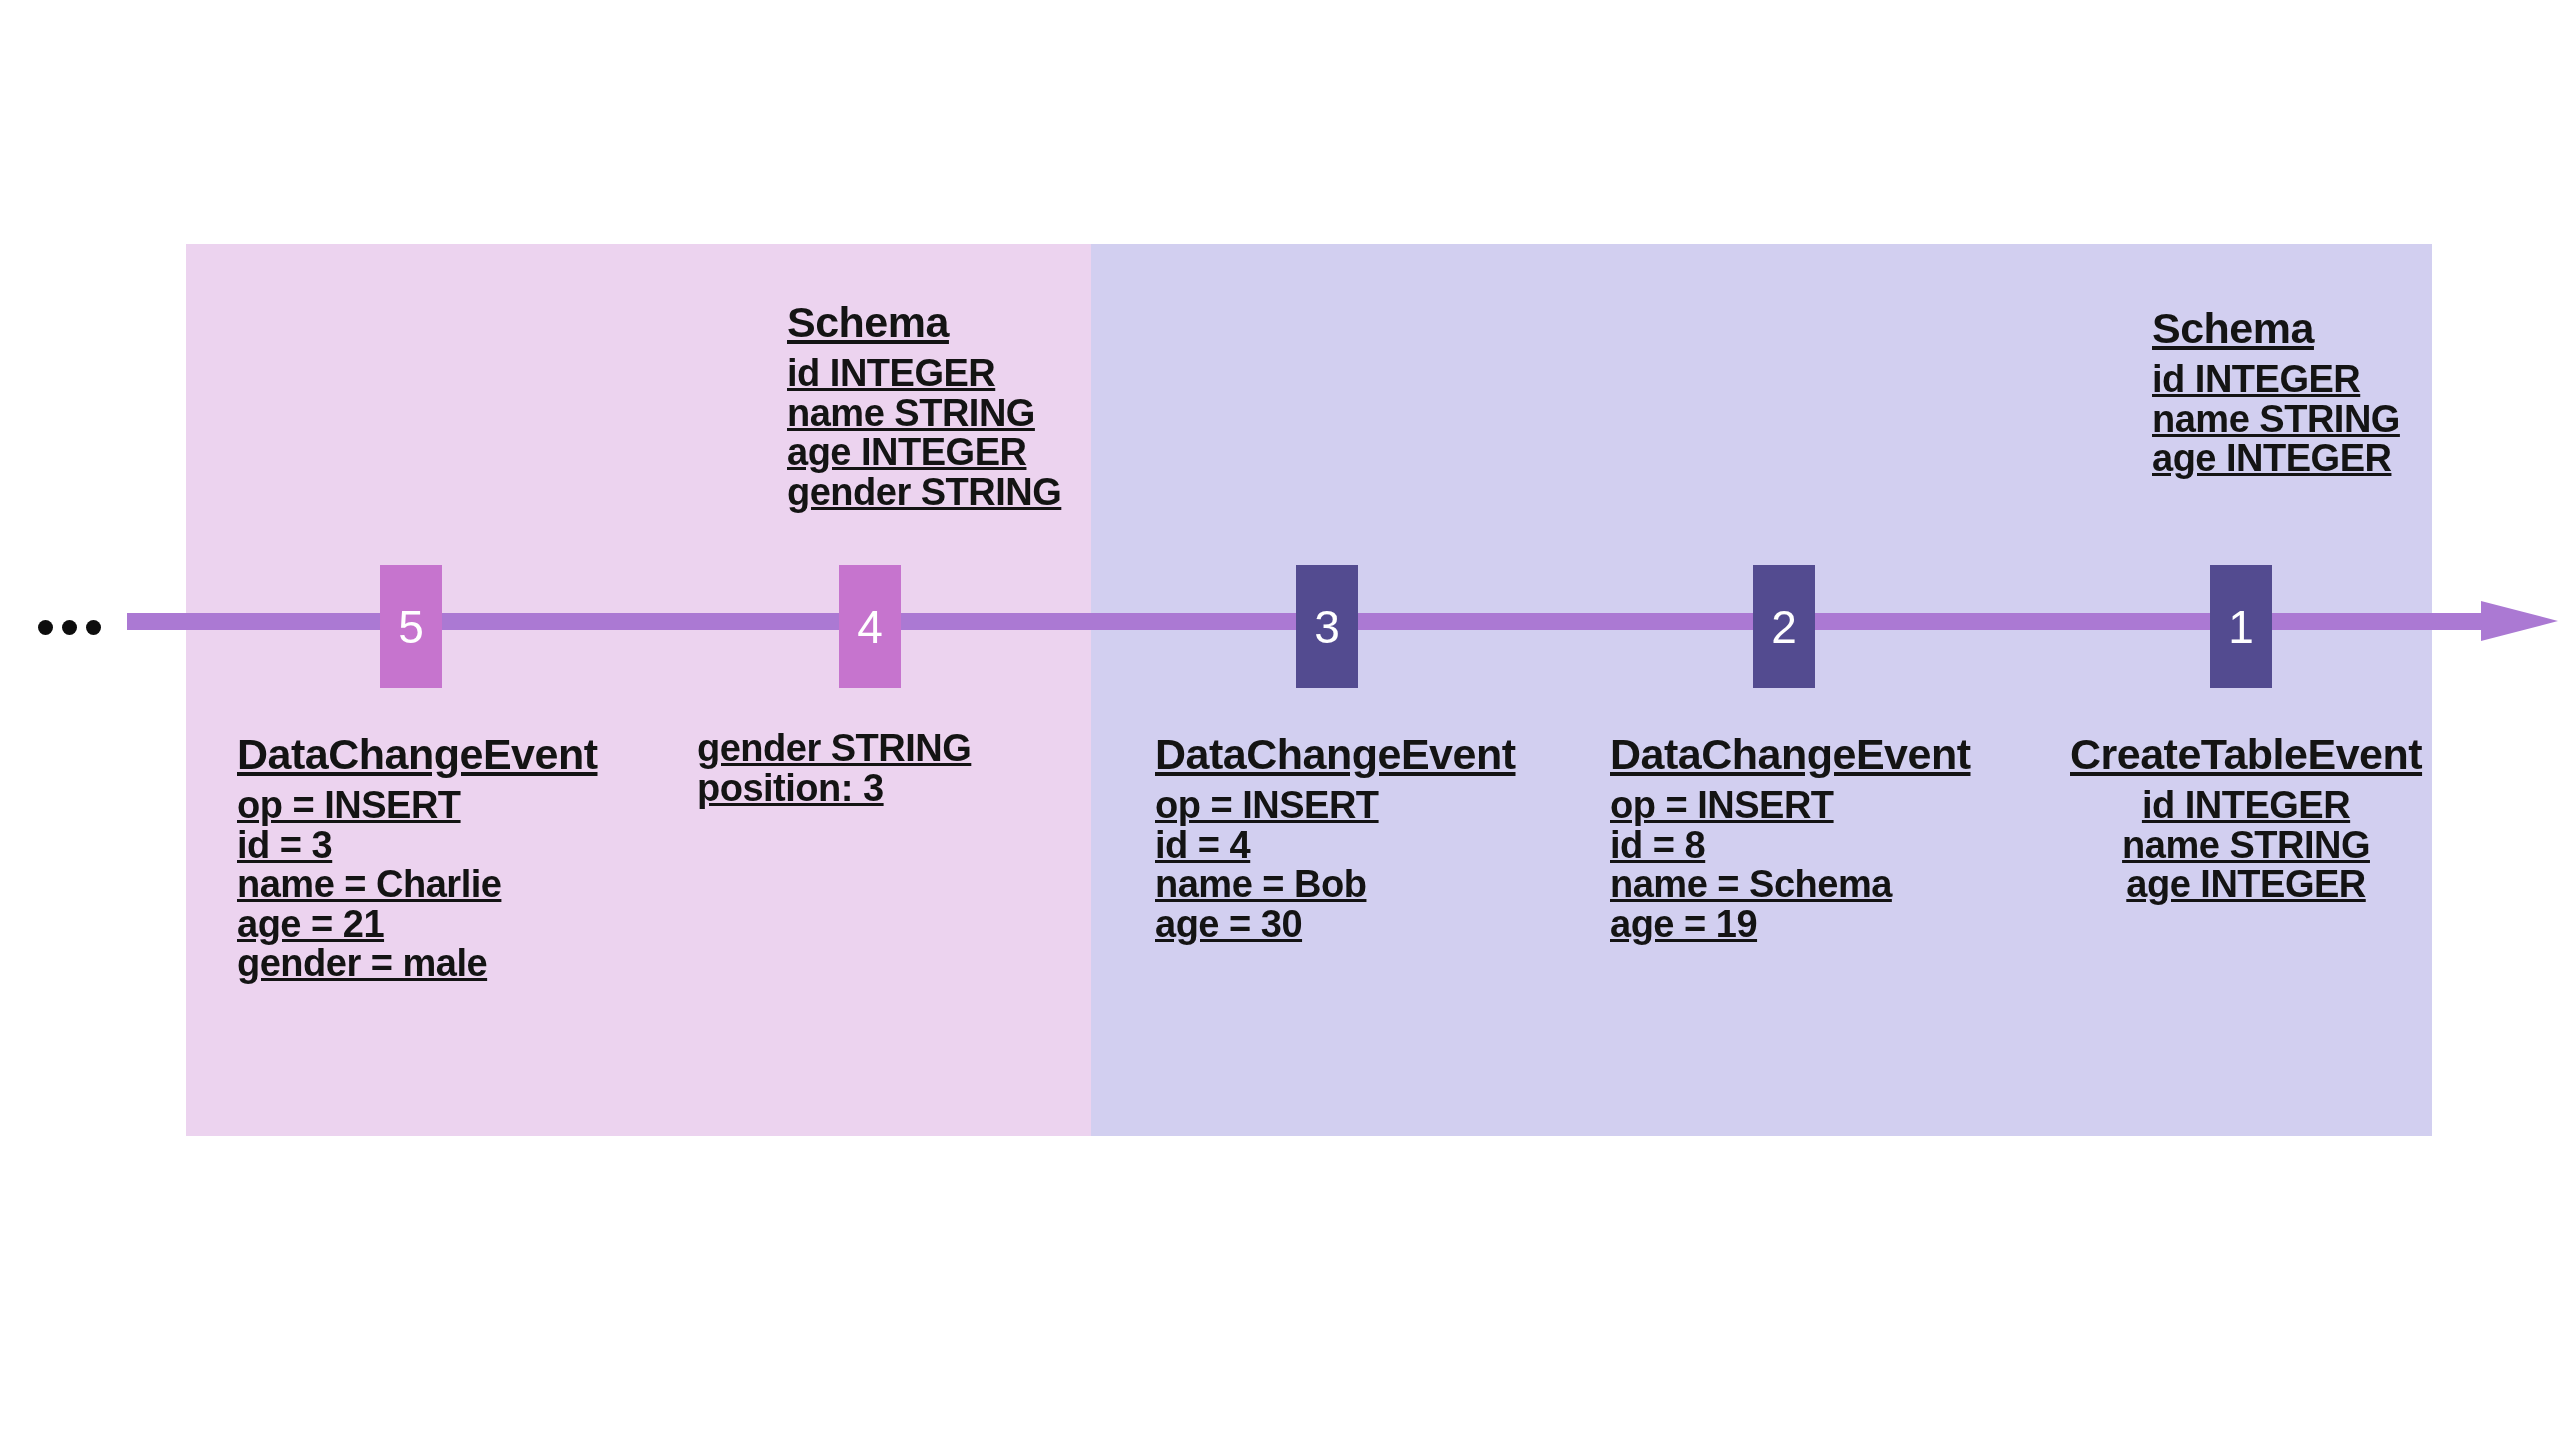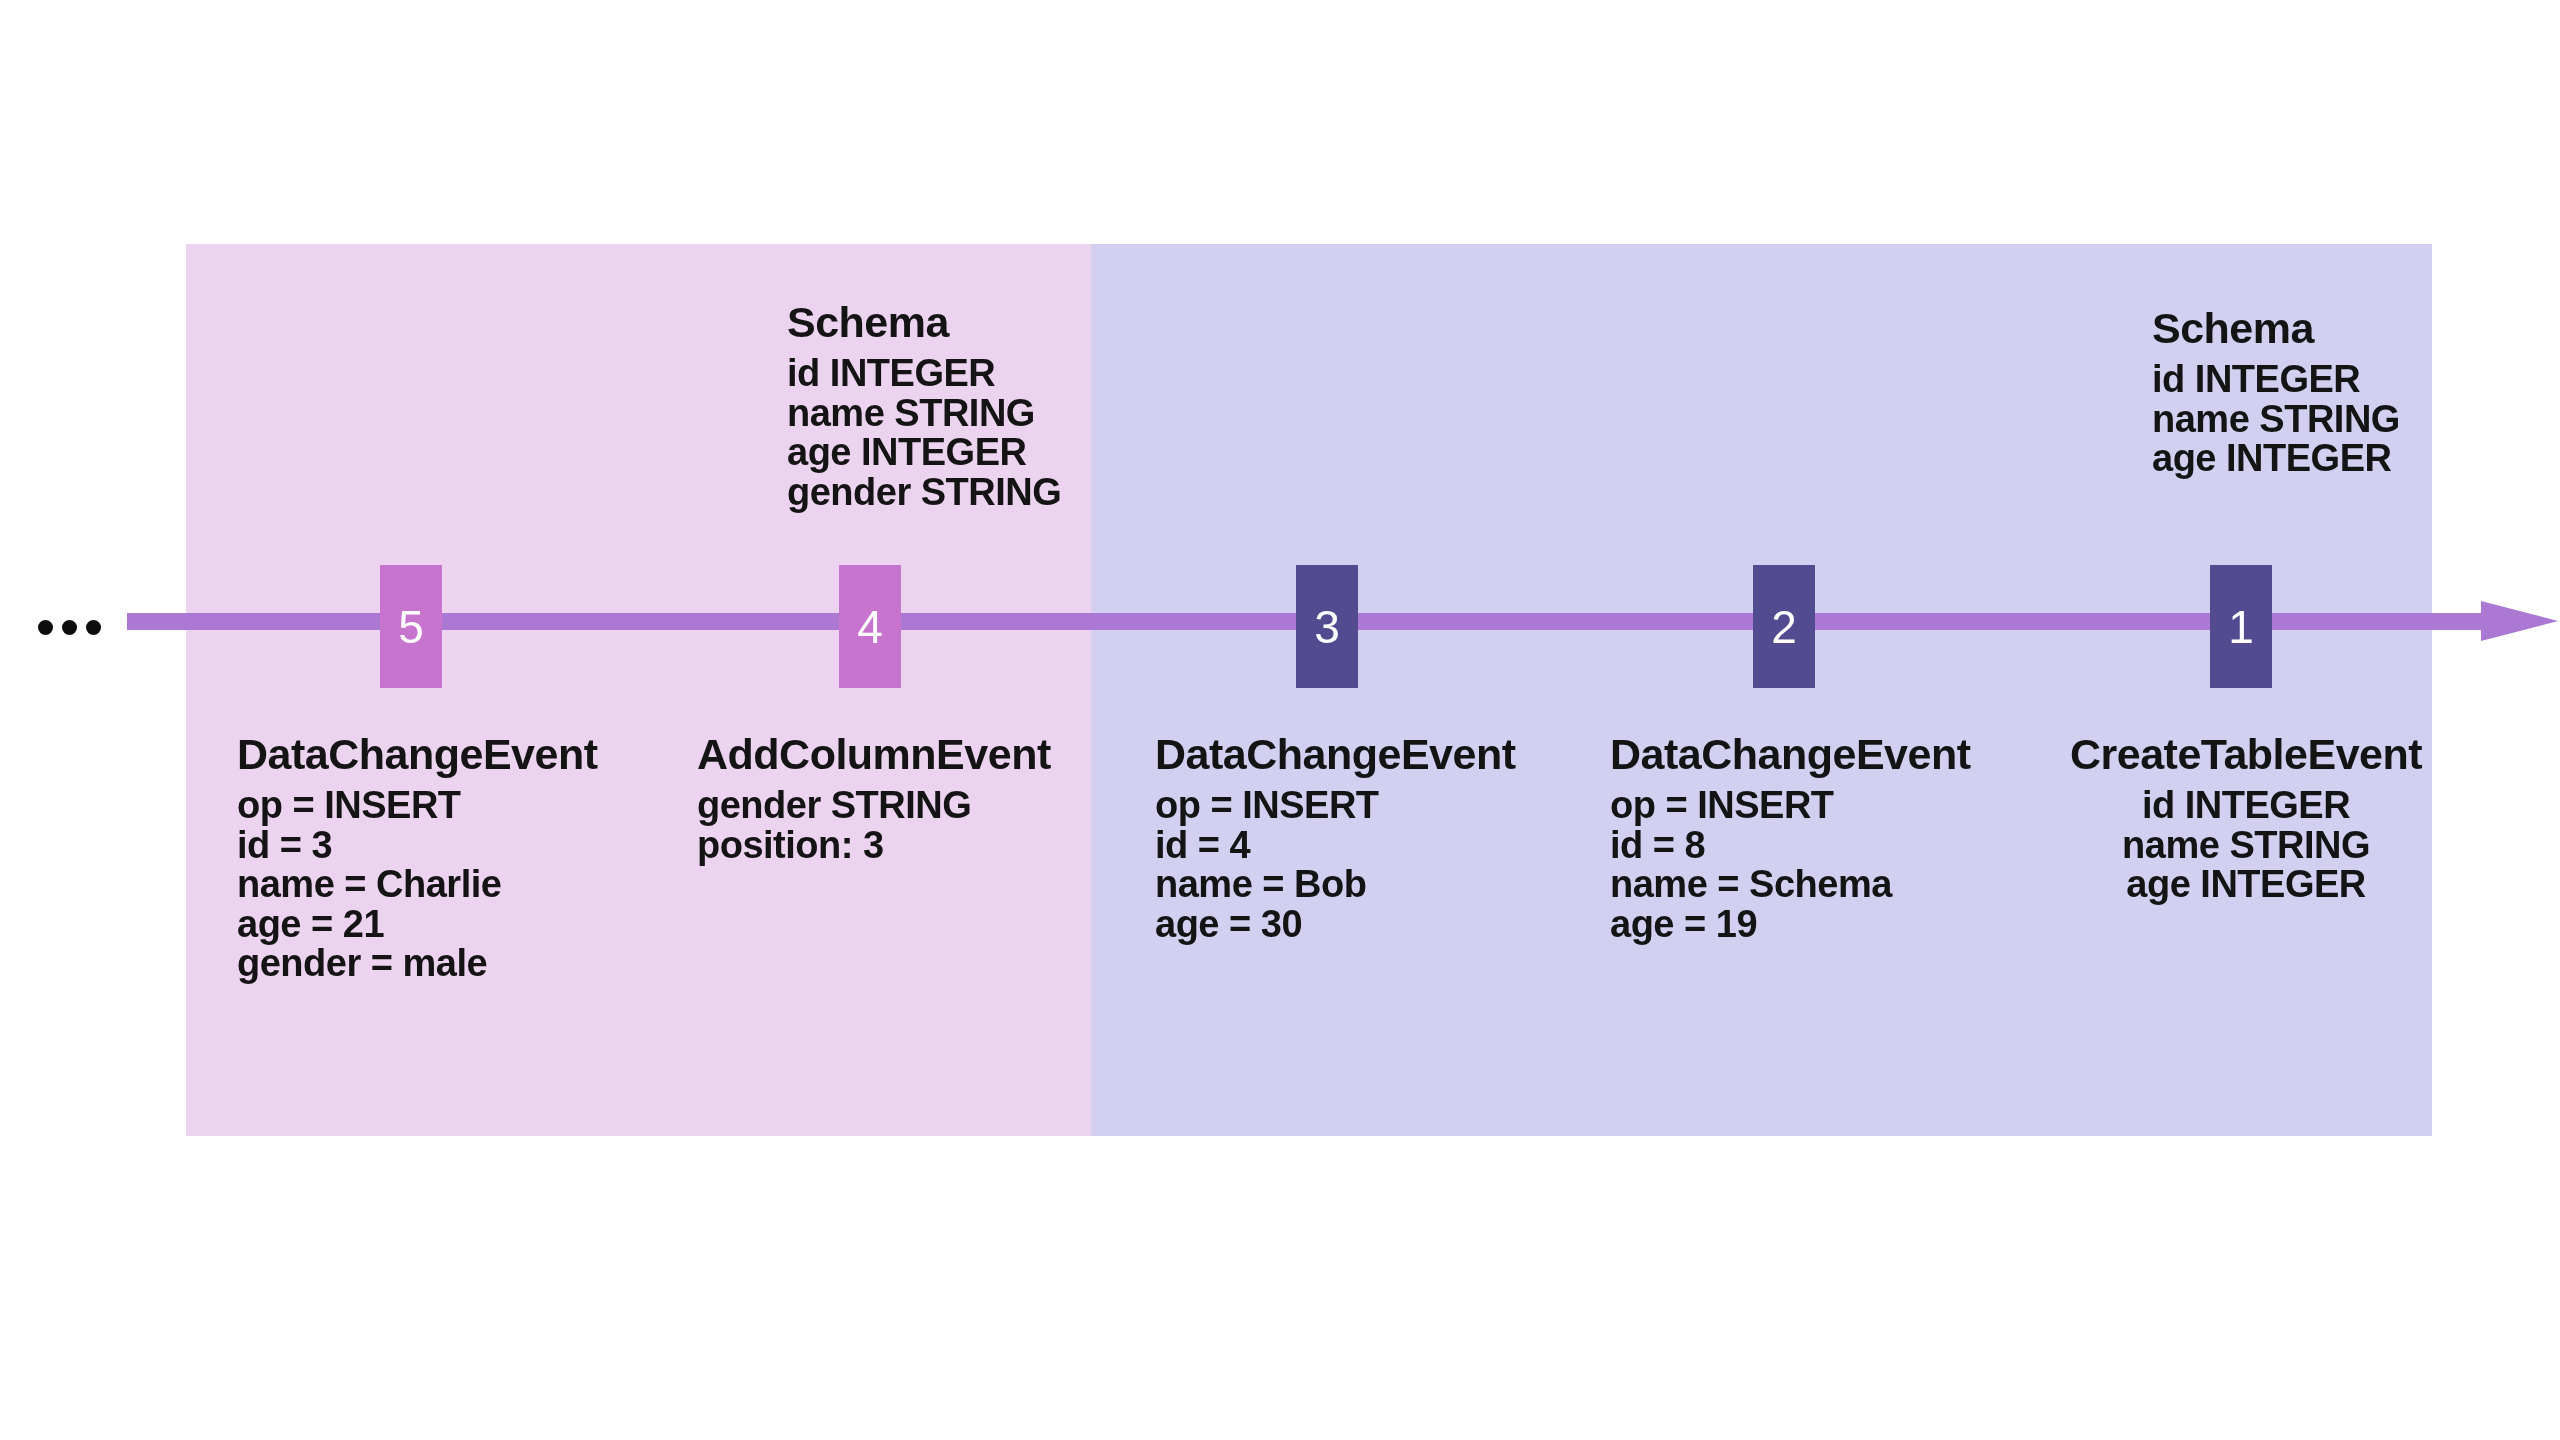--- a/index.html
+++ b/index.html
@@ -61,20 +61,21 @@
   .m4 { left: 839px; }
   .m3 { left: 1296px; }
   .m2 { left: 1753px; }
   .m1 { left: 2210px; }
 
   .text-block {
     position: absolute;
     color: #141414;
     white-space: nowrap;
     letter-spacing: -0.5px;
+    text-decoration: underline;
   }
   .block-title {
     font-size: 43px;
     font-weight: bold;
     line-height: 50px;
     margin-bottom: 7px;
   }
   .block-line {
     font-size: 38px;
     font-weight: bold;
@@ -139,21 +140,20 @@
   <div class="text-block ev5">
     <div class="block-title">DataChangeEvent</div>
     <div class="block-line">op = INSERT</div>
     <div class="block-line">id = 3</div>
     <div class="block-line">name = Charlie</div>
     <div class="block-line">age = 21</div>
     <div class="block-line">gender = male</div>
   </div>
 
   <div class="text-block ev4">
-    <div class="block-title">AddColumnEvent</div>
     <div class="block-line">gender STRING</div>
     <div class="block-line">position: 3</div>
   </div>
 
   <div class="text-block ev3">
     <div class="block-title">DataChangeEvent</div>
     <div class="block-line">op = INSERT</div>
     <div class="block-line">id = 4</div>
     <div class="block-line">name = Bob</div>
     <div class="block-line">age = 30</div>

